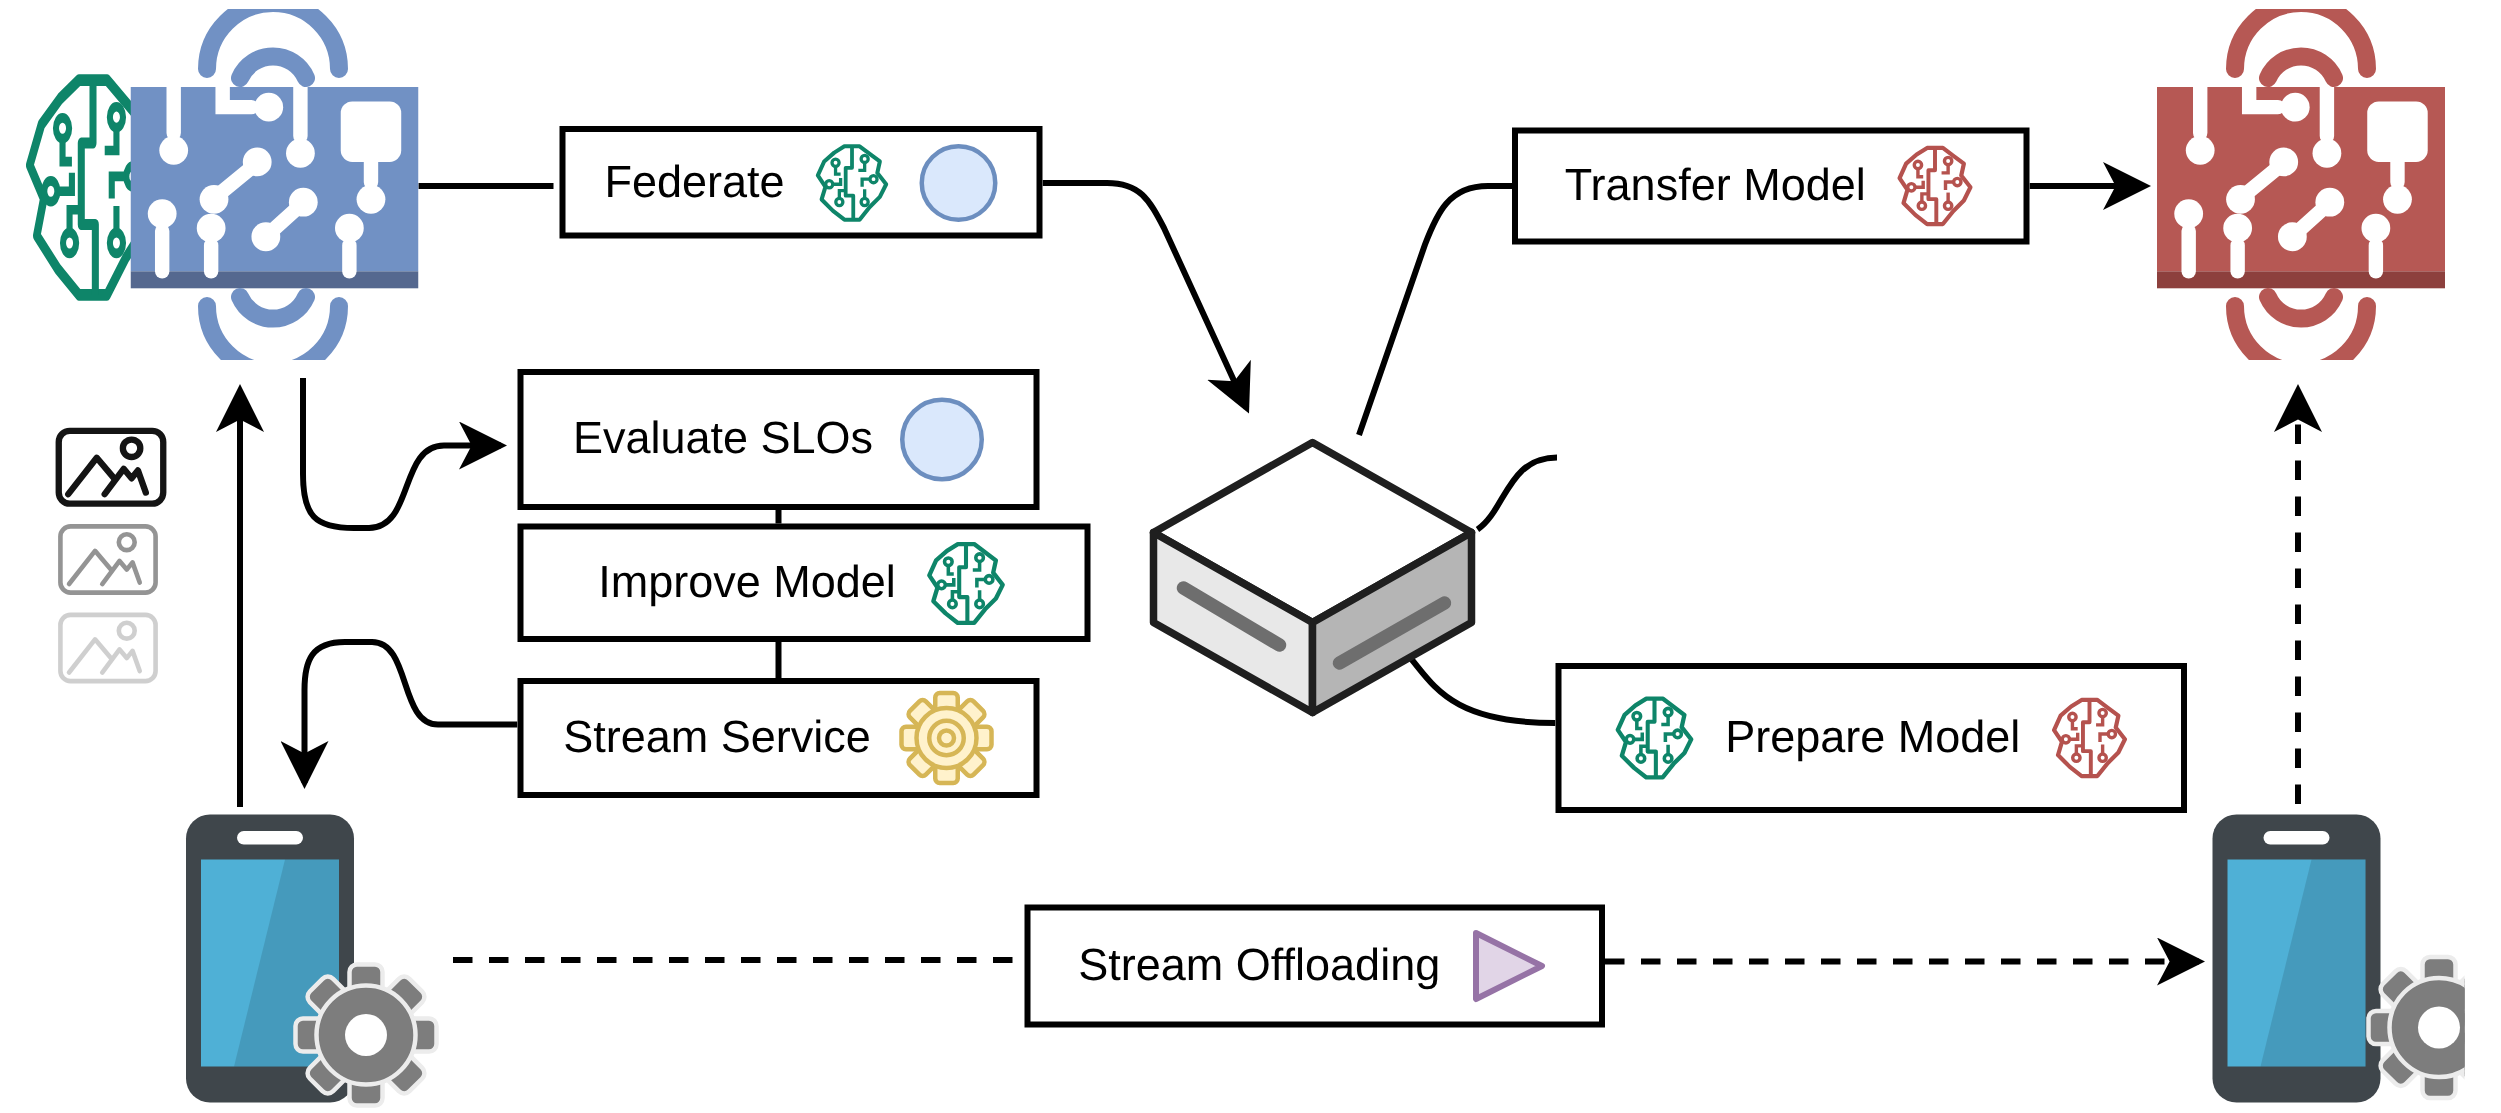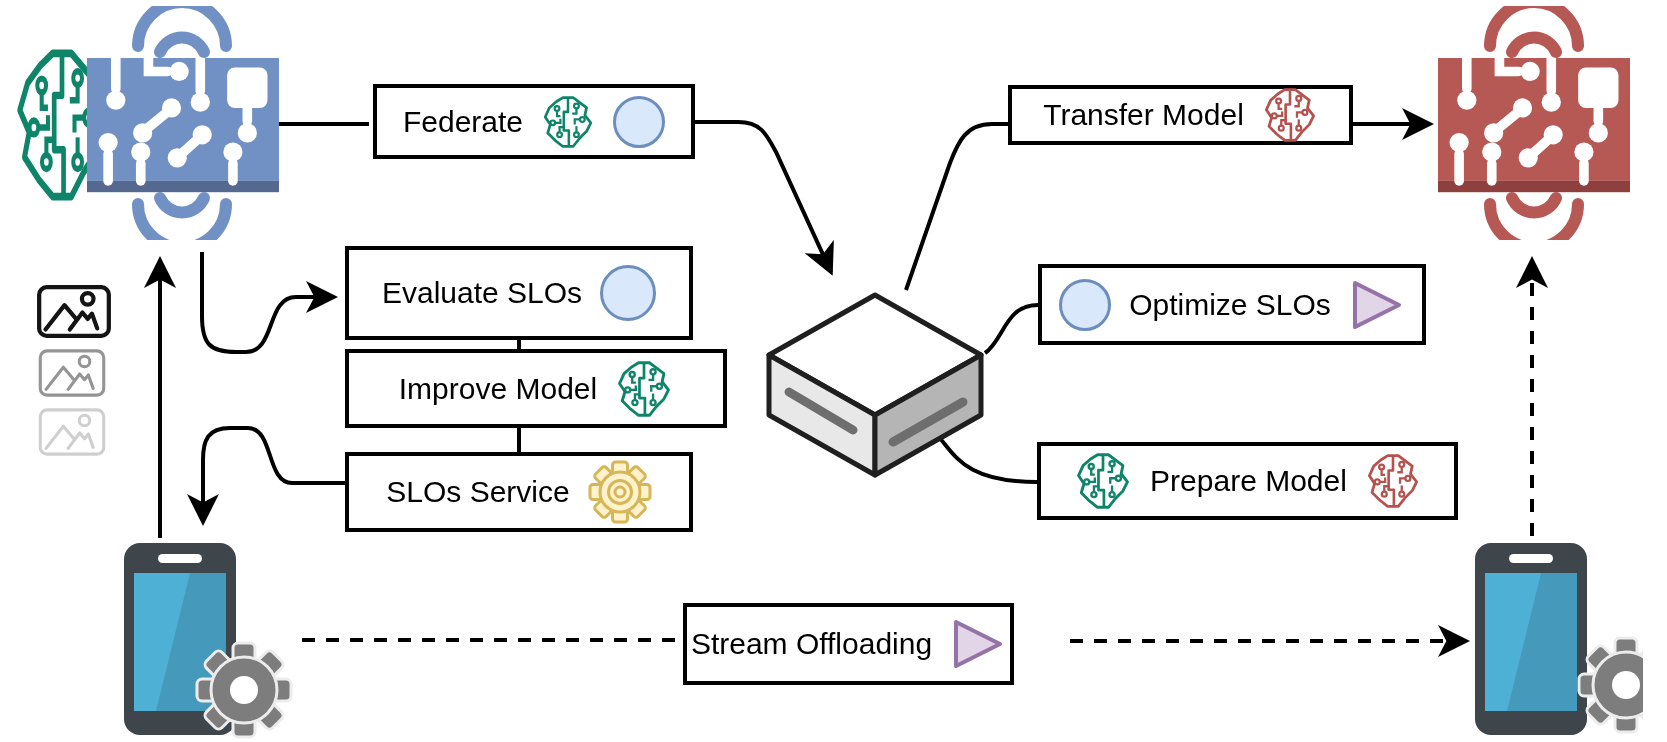--- a/index.html
+++ b/index.html
@@ -202,60 +202,53 @@
   </div>
 
   <div class="node" style="left:345px;top:349px;width:382px;height:79px">
     <span class="lbl">Improve Model</span>
     <svg width="58" height="58" viewBox="0 0 64 64" style="color:#0e8569">
         <use href="#brainShape"></use>
       </svg>
   </div>
 
   <div class="node" style="left:345px;top:452px;width:348px;height:80px">
-    <span class="lbl">SLOs Service</span>
+    <span class="lbl">Stream Service</span>
     <svg width="64" height="64" viewBox="-32 -32 64 64">
       <g fill="#fff2cc" stroke="#d6b656" stroke-width="3">
         <rect x="-7.5" y="-30" width="15" height="60" rx="3"></rect>
         <rect x="-7.5" y="-30" width="15" height="60" rx="3" transform="rotate(45)"></rect>
         <rect x="-7.5" y="-30" width="15" height="60" rx="3" transform="rotate(90)"></rect>
         <rect x="-7.5" y="-30" width="15" height="60" rx="3" transform="rotate(135)"></rect>
         <circle r="20"></circle>
       </g>
       <circle r="18" fill="#fff2cc"></circle>
       <circle r="11.5" fill="none" stroke="#d6b656" stroke-width="3"></circle>
       <circle r="5" fill="none" stroke="#d6b656" stroke-width="3"></circle>
     </svg>
   </div>
 
-  <div class="node" style="left:1008px;top:85px;width:345px;height:60px">
+  <div class="node" style="left:1008px;top:85px;width:345px;height:78px">
     <span class="lbl">Transfer Model</span>
     <svg width="56" height="56" viewBox="0 0 64 64" style="color:#b5524e">
         <use href="#brainShape"></use>
       </svg>
   </div>
 
-  <div class="node" style="left:1038px;top:264px;width:388px;height:81px">
-    <span class="slo-circle"></span>
-    <span class="lbl">Optimize SLOs</span>
-    <svg width="56" height="52" viewBox="0 0 56 52">
-      <polygon points="6,4 50,26 6,48" fill="#e1d5e7" stroke="#9673a6" stroke-width="4" stroke-linejoin="round"></polygon>
-    </svg>
-  </div>
-
-  <div class="node" style="left:1037px;top:442px;width:421px;height:78px">
+
+  <div class="node" style="left:1037px;top:442px;width:421px;height:100px">
     <svg width="58" height="58" viewBox="0 0 64 64" style="color:#0e8569">
         <use href="#brainShape"></use>
       </svg>
     <span class="lbl">Prepare Model</span>
     <svg width="56" height="56" viewBox="0 0 64 64" style="color:#b5524e">
         <use href="#brainShape"></use>
       </svg>
   </div>
 
-  <div class="node" style="left:683px;top:603px;width:331px;height:82px">
+  <div class="node" style="left:683px;top:603px;width:387px;height:82px">
     <span class="lbl">Stream Offloading</span>
     <svg width="56" height="52" viewBox="0 0 56 52">
       <polygon points="6,4 50,26 6,48" fill="#e1d5e7" stroke="#9673a6" stroke-width="4" stroke-linejoin="round"></polygon>
     </svg>
   </div>
 
 </div>
 
 </body></html>

